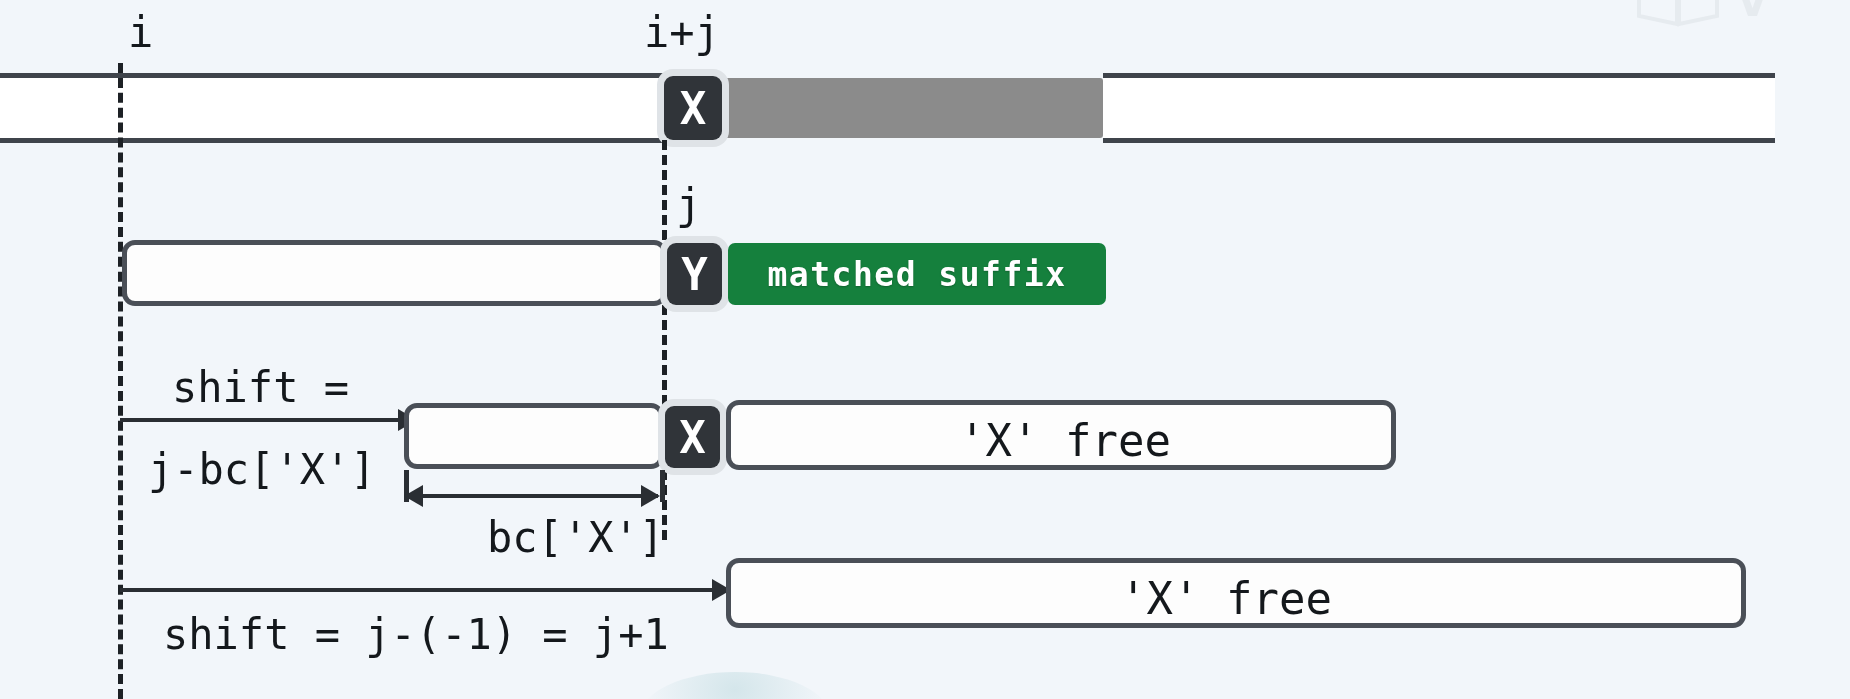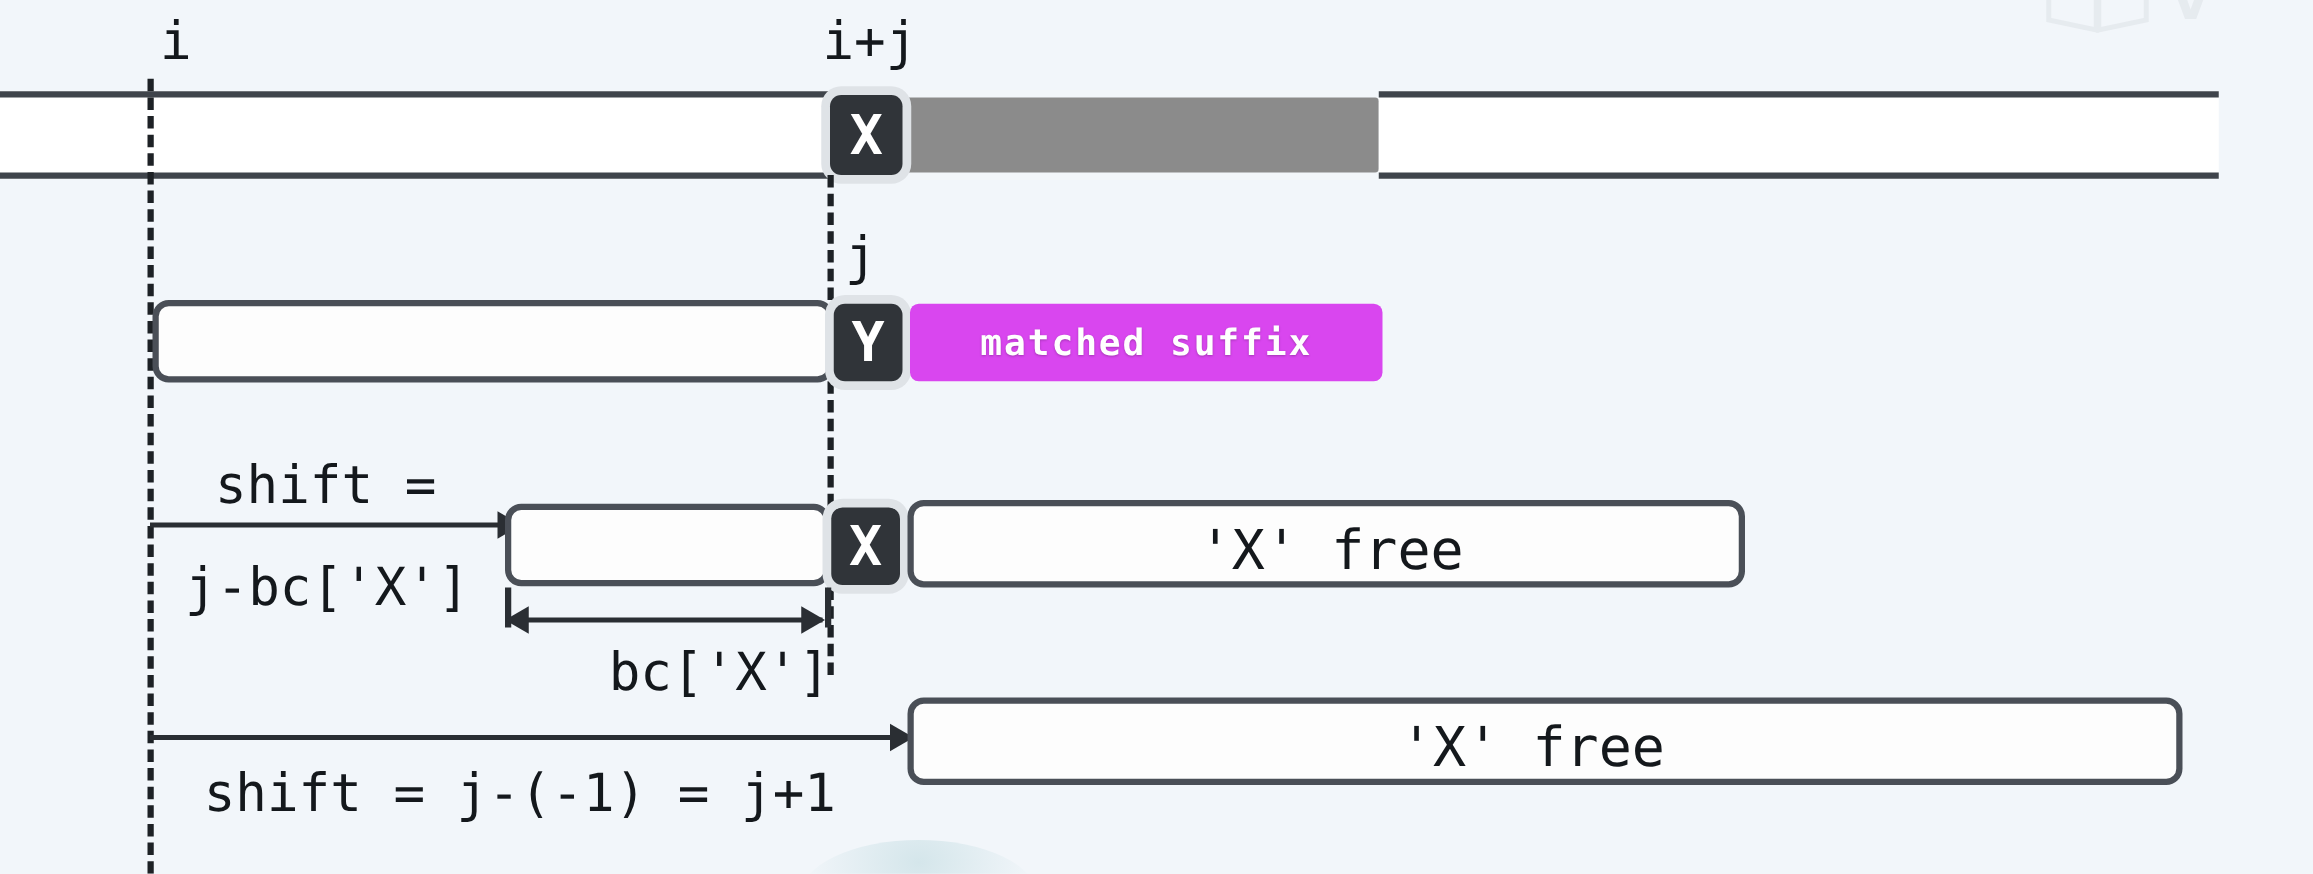--- a/index.html
+++ b/index.html
@@ -41,24 +41,24 @@
     background:#fdfdfd;
     border:5px solid #4a4f57;
     border-radius:13px;
   }
   .graybar{
     position:absolute;box-sizing:border-box;
     background:#8b8b8b;
   }
   .graylabel{
     position:absolute;box-sizing:border-box;
-    background:#d946ef;border-radius:7px;
+    background:#15803d;border-radius:7px;
     color:#ffffff;
     display:flex;align-items:center;justify-content:center;
-    font-size:29px;letter-spacing:1.5px;font-weight:600;
+    font-size:33px;letter-spacing:1.5px;font-weight:600;
     text-shadow:0 1px 2px rgba(0,0,0,.25);
   }
 
   
   .charcell{
     position:absolute;box-sizing:border-box;
     background:#303439;
     border-radius:9px;
     color:#ffffff;
     display:flex;align-items:center;justify-content:center;
@@ -115,21 +115,21 @@
       <path d="M6 14 L44 4 L44 58 L6 50 Z" fill="none" stroke="#cdd2d8" stroke-width="4"></path>
       <path d="M84 14 L46 4 L46 58 L84 50 Z" fill="none" stroke="#cdd2d8" stroke-width="4"></path>
       <path d="M14 24 L44 16" fill="none" stroke="#cdd2d8" stroke-width="3"></path>
       <path d="M76 24 L46 16" fill="none" stroke="#cdd2d8" stroke-width="3"></path>
     </svg>
     <span class="wm-text">V    </span>
   </div>
   <div class="wm-blob"></div>
 
   <div class="lbl" style="left:128px;top:8px;">i</div>
-  <div class="lbl" style="left:658px;top:8px;">i+j</div>
+  <div class="lbl" style="left:644px;top:8px;">i+j</div>
 
   <div class="strip" style="left:-6px;top:73px;width:672px;height:70px;"></div>
   <div class="graybar" style="left:723px;top:78px;width:380px;height:60px;border-radius:3px;"></div>
   <div class="strip" style="left:1103px;top:73px;width:672px;height:70px;"></div>
 
   <div class="charcell" style="left:664px;top:76px;width:58px;height:64px;">X</div>
 
   <div class="vguide" style="left:118px;top:63px;height:636px;"></div>
   <div class="vguide" style="left:662px;top:140px;height:400px;"></div>
 

